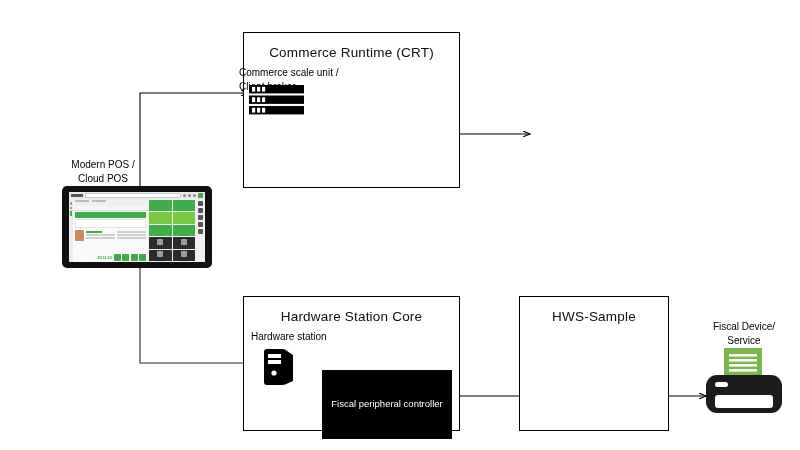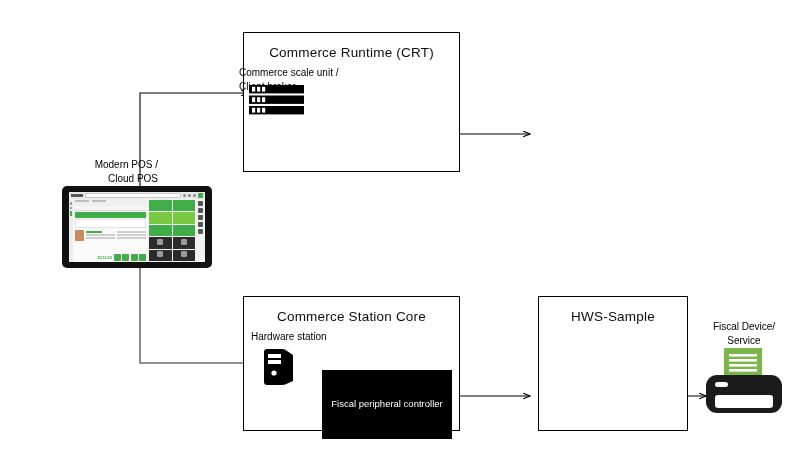--- a/index.html
+++ b/index.html
@@ -169,21 +169,21 @@
 
     <g>
       <path d="M452,396 L530,396" fill="none" stroke="#000000" stroke-width="1.1" marker-end="url(#ahK)" marker-start="url(#ahK)"></path>
     </g>
 
     <g>
       <path d="M660,396 L706,396" fill="none" stroke="#000000" stroke-width="1.1" marker-end="url(#ahK)" marker-start="url(#ahK)"></path>
     </g>
   </svg>
 
-  <div class="small-label" style="left:48px; top:158px; width:110px;text-align:right;">Modern POS /
+  <div class="small-label" style="left:48px; top:158px; width:110px;">Modern POS /
 Cloud POS</div>
 
   <div class="pos-frame" style="left:62px; top:186px; width:150px; height:82px;">
     <div class="pos-screen">
       <div class="pos-topbar">
         <span class="tb-dark"></span>
         <span class="tb-search"></span>
         <span class="tb-dot"></span>
         <span class="tb-dot"></span>
         <span class="tb-dot"></span>
@@ -250,21 +250,21 @@
           <i></i>
           <i></i>
           <i></i>
           <i></i>
           <i></i>
         </div>
       </div>
     </div>
   </div>
 
-  <div class="container-box" style="left:243px; top:32px; width:217px; height:140px;">
+  <div class="container-box" style="left:243px; top:32px; width:217px; height:156px;">
     <div class="container-title" style="top:12px;">Commerce Runtime  (CRT)</div>
   </div>
 
   <div class="small-label" style="left:239px; top:66px; width:110px; text-align:left;">Commerce scale  unit /
 Client broker</div>
 
   <div class="icon-wrap" style="left:249px; top:85px; width:55px; height:30px;">
     <svg width="55" height="30" viewBox="0 0 55 30">
       <rect x="0" y="0" width="55" height="8.4" fill="#000"></rect>
       <rect x="0" y="10.5" width="55" height="8.4" fill="#000"></rect>
@@ -278,40 +278,40 @@
       <rect x="3" y="22.8" width="3.2" height="4.8" fill="#fff"></rect>
       <rect x="8" y="22.8" width="3.2" height="4.8" fill="#fff"></rect>
       <rect x="13" y="22.8" width="3.2" height="4.8" fill="#fff"></rect>
     </svg>
   </div>
 
 
 
 
   <div class="container-box" style="left:243px; top:296px; width:217px; height:135px;">
-    <div class="container-title" style="top:12px;">Commerce Station Core</div>
+    <div class="container-title" style="top:12px;">Hardware Station Core</div>
   </div>
 
   <div class="small-label" style="left:251px; top:330px; width:100px; text-align:left;">Hardware station</div>
 
   <div class="icon-wrap" style="left:262px; top:348px; width:36px; height:38px;">
     <svg width="36" height="38" viewBox="0 0 36 38">
       <path d="M22,1 L31,7 L31,33 L22,37 Z" fill="#000"></path>
       <rect x="2" y="1" width="21" height="36" rx="3" fill="#000"></rect>
       <rect x="6" y="6" width="13" height="4" fill="#fff"></rect>
       <rect x="6" y="12" width="13" height="4" fill="#fff"></rect>
       <circle cx="12" cy="25" r="2.6" fill="#fff"></circle>
     </svg>
   </div>
 
   <div class="black-box" style="left:322px; top:370px; width:130px; height:69px;">
     <span>Fiscal peripheral controller</span>
   </div>
 
-  <div class="container-box" style="left:519px; top:296px; width:150px; height:135px;margin-left:19px;">
+  <div class="container-box" style="left:519px; top:296px; width:150px; height:135px;">
     <div class="container-title" style="top:12px;">HWS-Sample</div>
   </div>
 
 
   <div class="small-label" style="left:694px; top:320px; width:100px;">Fiscal Device/
 Service</div>
 
   <div class="icon-wrap" style="left:706px; top:348px; width:76px; height:66px;">
     <svg width="76" height="66" viewBox="0 0 76 66">
       <rect x="18" y="0" width="38" height="29" fill="#7ab648"></rect>

